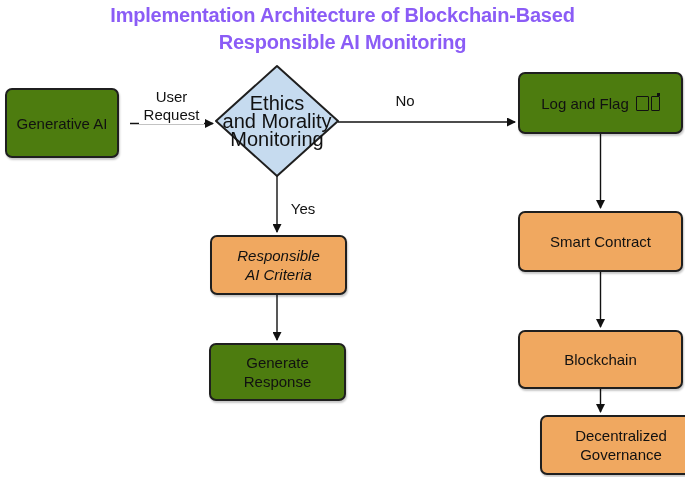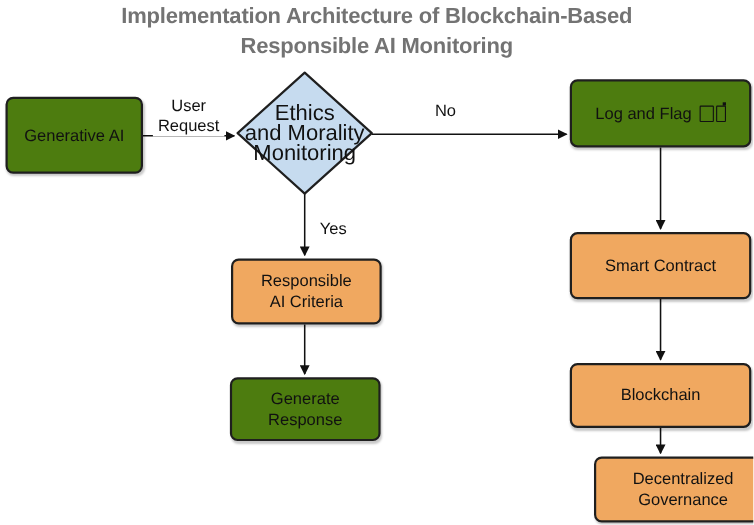--- a/index.html
+++ b/index.html
@@ -8,21 +8,21 @@
     width:685px;height:477px;
     background:#ffffff;
     font-family:"Liberation Sans", sans-serif;
     color:#111111;
     overflow:hidden;
   }
   .title{
     position:absolute;top:2px;left:0;width:685px;
     text-align:center;
     font-size:20px;font-weight:700;line-height:27px;
-    letter-spacing:-0.2px;color:#737373;
+    letter-spacing:-0.2px;color:#8b5cf6;
   }
   svg.overlay{position:absolute;left:0;top:0;width:685px;height:477px;}
   .node{
     position:absolute;box-sizing:border-box;
     border:2px solid #1f1f1f;border-radius:7px;
     display:flex;align-items:center;justify-content:center;
     text-align:center;font-size:15px;line-height:19px;
     box-shadow:1px 2px 2px rgba(0,0,0,0.22);
   }
   .blue{background:#4d7c0f;}
@@ -68,21 +68,21 @@
     <line x1="130" y1="123.5" x2="213" y2="123.5" stroke="#111" stroke-width="1.4" marker-end="url(#ah)"></line>
     <line x1="338" y1="122" x2="515" y2="122" stroke="#111" stroke-width="1.4" marker-end="url(#ah)"></line>
     <line x1="600.5" y1="134" x2="600.5" y2="208" stroke="#111" stroke-width="1.4" marker-end="url(#ah)"></line>
     <line x1="600.5" y1="270" x2="600.5" y2="327" stroke="#111" stroke-width="1.4" marker-end="url(#ah)"></line>
     <line x1="600.5" y1="389" x2="600.5" y2="412" stroke="#111" stroke-width="1.4" marker-end="url(#ah)"></line>
     <line x1="277" y1="176" x2="277" y2="232" stroke="#111" stroke-width="1.4" marker-end="url(#ah)"></line>
     <line x1="277" y1="295" x2="277" y2="340" stroke="#111" stroke-width="1.4" marker-end="url(#ah)"></line>
     <polygon points="277,66 338,121 277,176 216,121" fill="#C6DBEF" stroke="#1f1f1f" stroke-width="2" stroke-linejoin="round"></polygon>
   </svg>
 
-  <div class="node blue" style="left:5px;top:88px;width:125px;height:70px;">
+  <div class="node blue" style="left:5px;top:88px;width:114px;height:70px;">
     <div class="lbl">
         <span>Generative AI</span>
       </div>
   </div>
 
   <div class="diamond-label">
     <div>
       <span>Ethics</span>
       <span>and Morality</span>
       <span>Monitoring</span>
@@ -109,21 +109,21 @@
       </div>
   </div>
 
   <div class="node orange" style="left:540px;top:415px;width:162px;height:60px;">
     <div class="lbl">
       <span>Decentralized</span>
       <span>Governance</span>
     </div>
   </div>
 
-  <div class="node orange" style="left:210px;top:235px;width:137px;height:60px;">
+  <div class="node orange" style="left:210px;top:235px;width:137px;height:60px;font-style:italic;">
     <div class="lbl">
       <span>Responsible</span>
       <span>AI Criteria</span>
     </div>
   </div>
 
   <div class="node blue" style="left:209px;top:343px;width:137px;height:58px;">
     <div class="lbl">
       <span>Generate</span>
       <span>Response</span>

